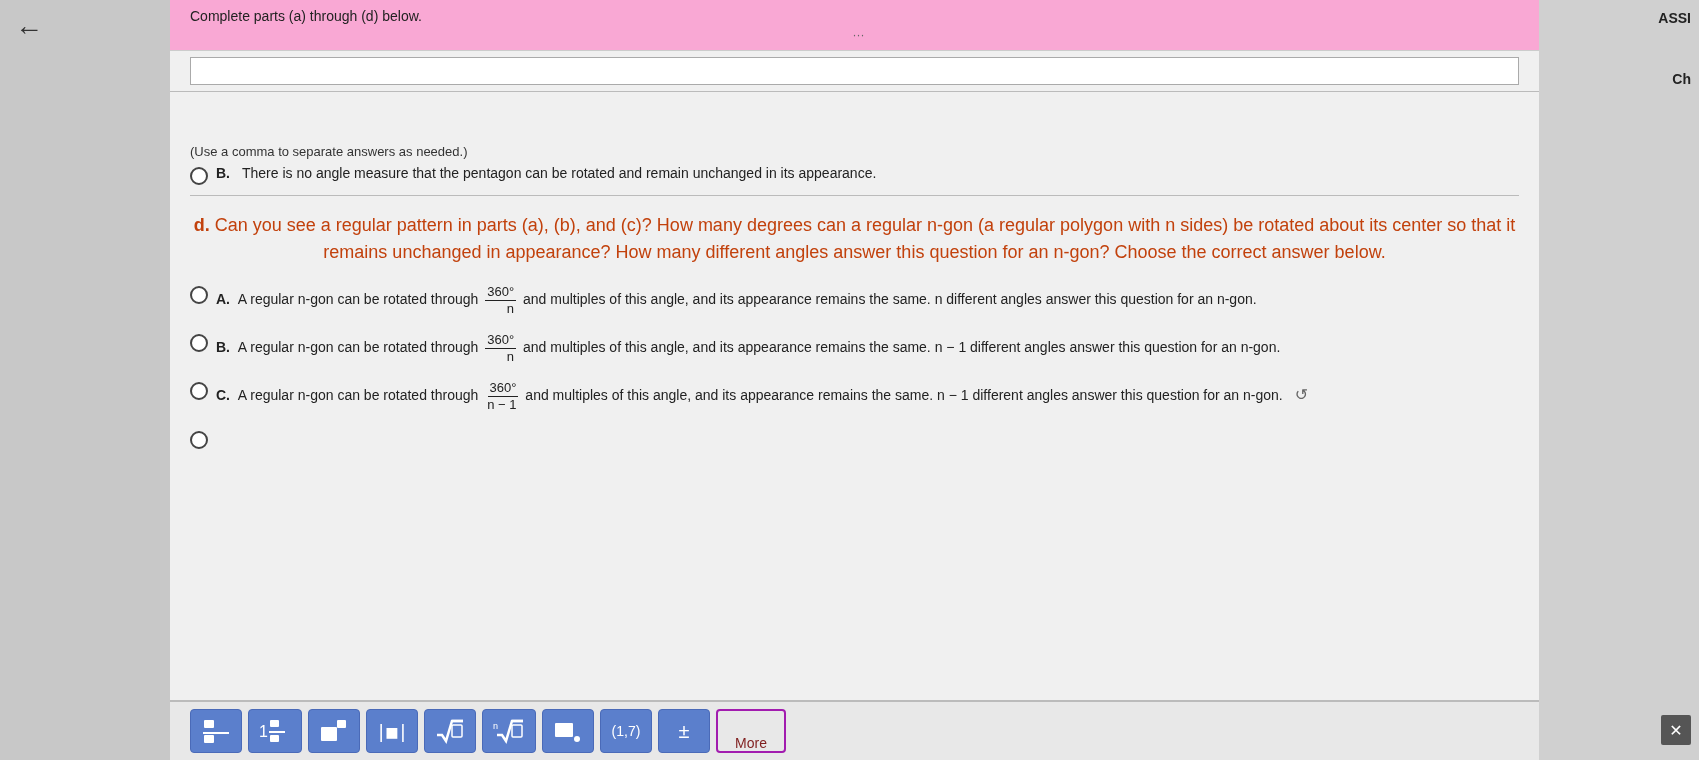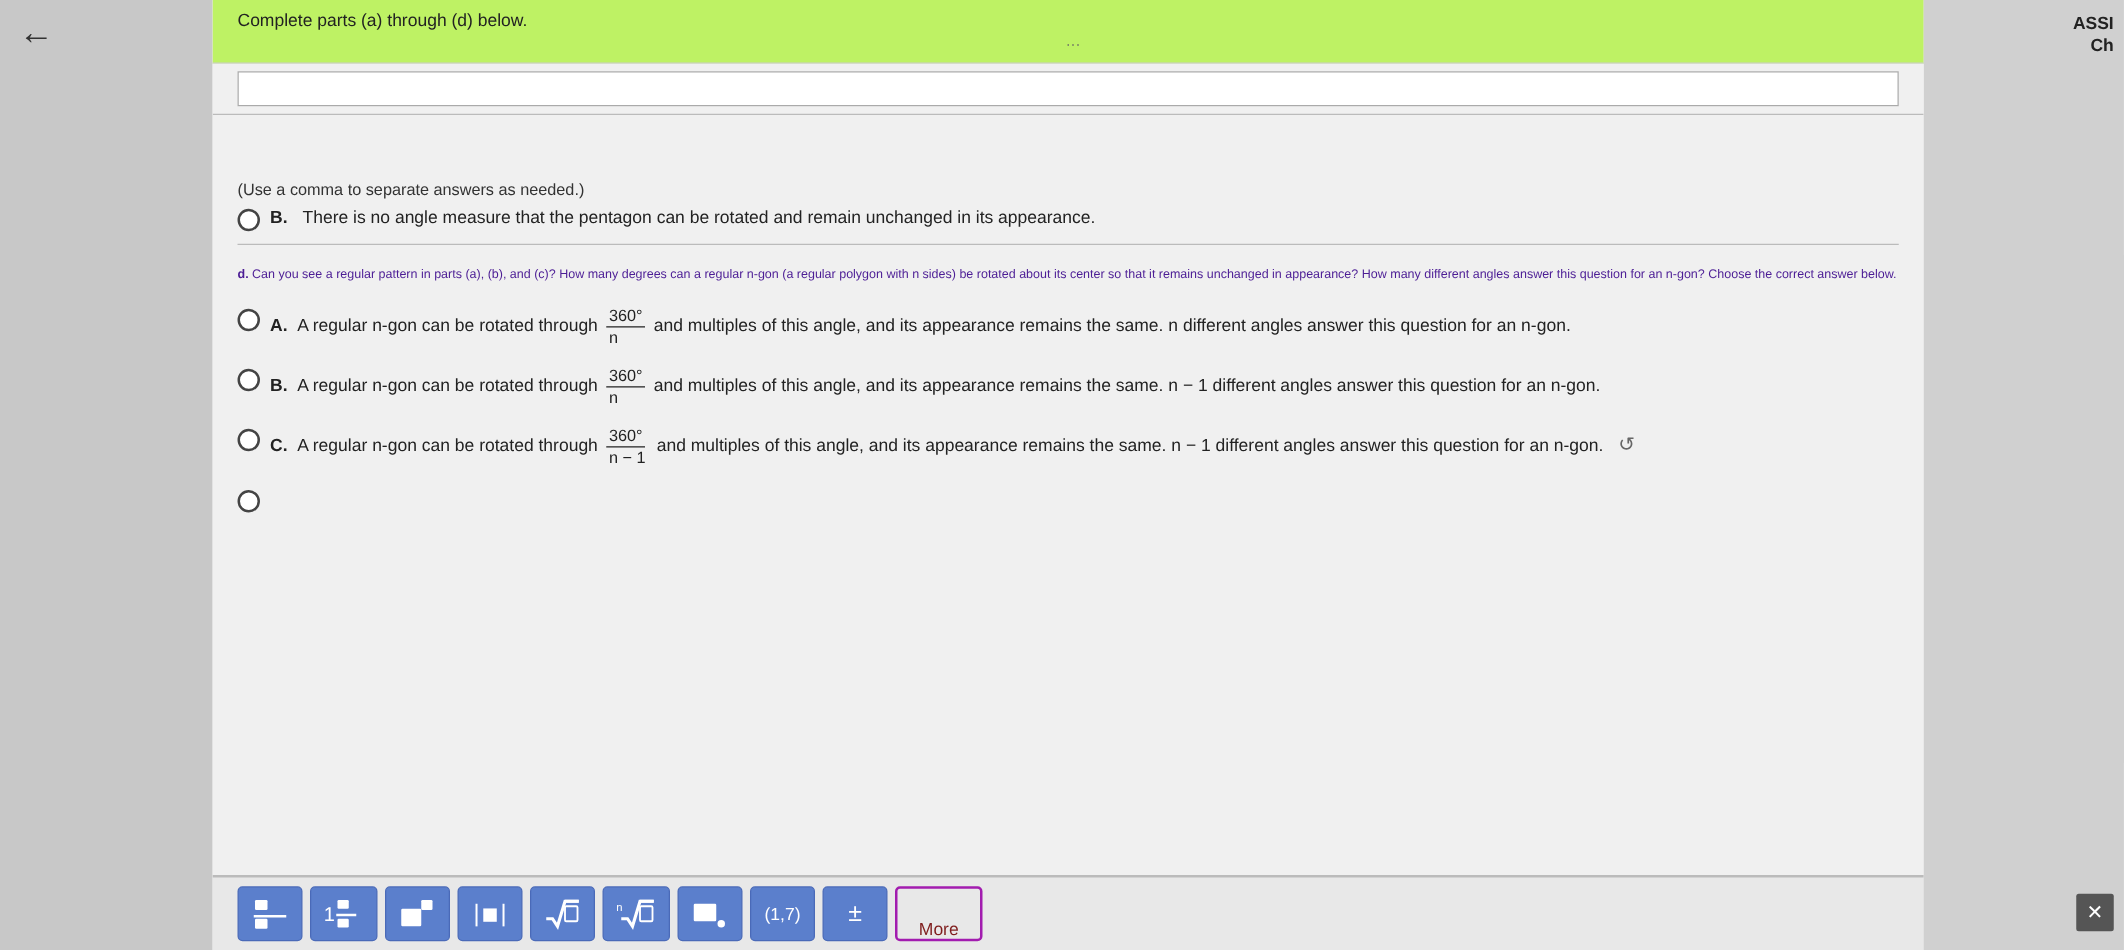--- a/index.html
+++ b/index.html
@@ -38,21 +38,21 @@
       flex: 1;
       height: 100%;
       background: #f0f0f0;
       display: flex;
       flex-direction: column;
       overflow: hidden;
     }
 
     
     .top-header {
-      background: #bef264;
+      background: #f9a8d4;
       padding: 8px 12px 4px 20px;
       border-bottom: 1px solid #ccc;
       font-size: 14px;
       color: #222;
     }
 
     
     .content-area {
       flex: 1;
       overflow-y: auto;
@@ -91,23 +91,24 @@
       font-size: 14px;
       color: #222;
       display: flex;
       align-items: flex-start;
       gap: 8px;
     }
 
     
     .part-d {
       padding: 12px 20px 8px 20px;
-      font-size: 10px;
-      color: #4c1d95;
+      font-size: 18px;
+      color: #c2410c;
       line-height: 1.5;
+      text-align: center;
     }
 
     
     .radio-option {
       display: flex;
       align-items: flex-start;
       padding: 10px 20px 6px 20px;
       gap: 8px;
       font-size: 14px;
       color: #222;
@@ -126,21 +127,21 @@
       display: inline-block;
     }
 
     .option-text {
       flex: 1;
     }
 
     .fraction {
       display: inline-flex;
       flex-direction: column;
-      align-items: flex-start;
+      align-items: flex-end;
       vertical-align: middle;
       margin: 0 3px;
       font-size: 13px;
     }
 
     .fraction .numerator {
       border-bottom: 1px solid #222;
       padding: 0 2px;
       line-height: 1.2;
     }
@@ -189,20 +190,21 @@
 
     
     .right-panel {
       width: 160px;
       height: 100%;
       background: #d0d0d0;
       display: flex;
       flex-direction: column;
       flex-shrink: 0;
       padding: 5px 8px;
+      gap: 43px;
     }
 
     .right-panel-header {
       font-size: 13px;
       font-weight: bold;
       color: #333;
       text-align: right;
     }
 
     .close-btn {

